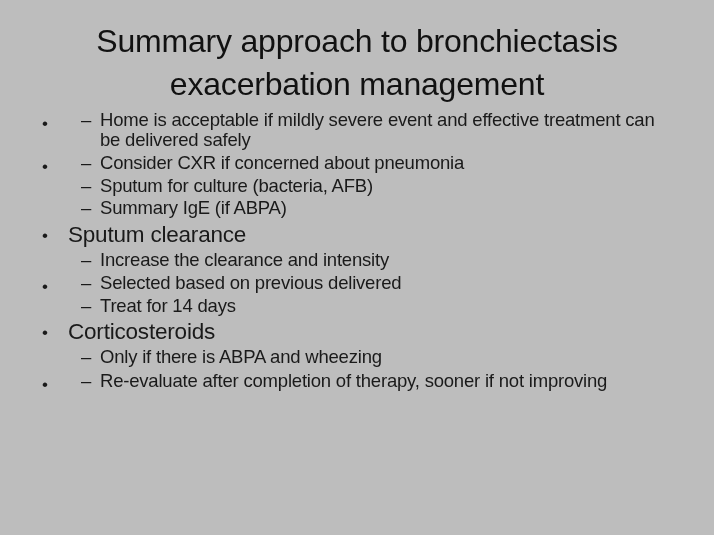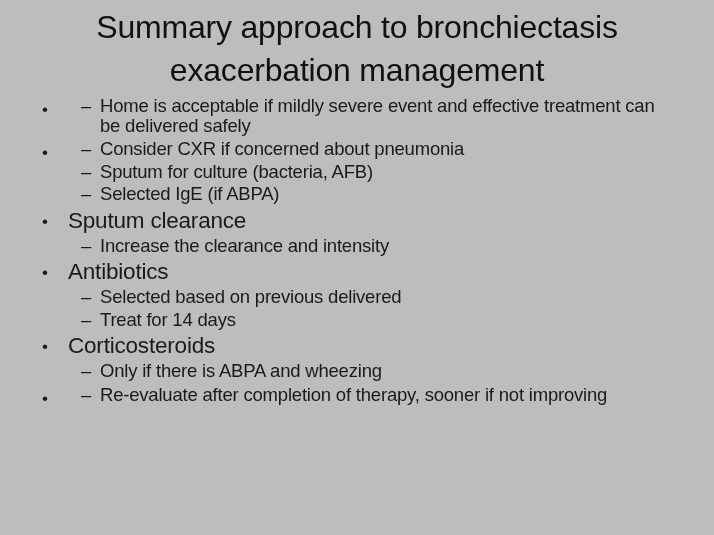--- a/index.html
+++ b/index.html
@@ -9,21 +9,21 @@
   .slide {
     position:relative;
     width:714px; height:535px;
     background:#bdbdbd;
     color:#1a1a1a;
     overflow:hidden;
   }
 
   .slide-title {
     margin:0 auto;
-    padding-top:6px;
+    padding-top:20px;
     max-width:620px;
     font-size:32px;
     line-height:43px;
     font-weight:400;
     text-align:center;
     color:#111111;
     letter-spacing:-0.2px;
   }
 
   .body-list { margin-top:4px; }
@@ -83,35 +83,34 @@
     <div class="l2">
       <span class="marker">–</span>
       <span>Consider CXR if concerned about pneumonia</span>
     </div>
     <div class="l2">
       <span class="marker">–</span>
       <span>Sputum for culture (bacteria, AFB)</span>
     </div>
     <div class="l2">
       <span class="marker">–</span>
-      <span>Selected IgE (if ABPA)</span>
+      <span>Summary IgE (if ABPA)</span>
     </div>
 
     <div class="l1">
       <span class="marker">•</span>
       <span>Sputum clearance</span>
     </div>
     <div class="l2">
       <span class="marker">–</span>
       <span>Increase the clearance and intensity</span>
     </div>
 
     <div class="l1">
       <span class="marker">•</span>
-      <span>Antibiotics</span>
     </div>
     <div class="l2">
       <span class="marker">–</span>
       <span>Selected based on previous delivered</span>
     </div>
     <div class="l2">
       <span class="marker">–</span>
       <span>Treat for 14 days</span>
     </div>
 

